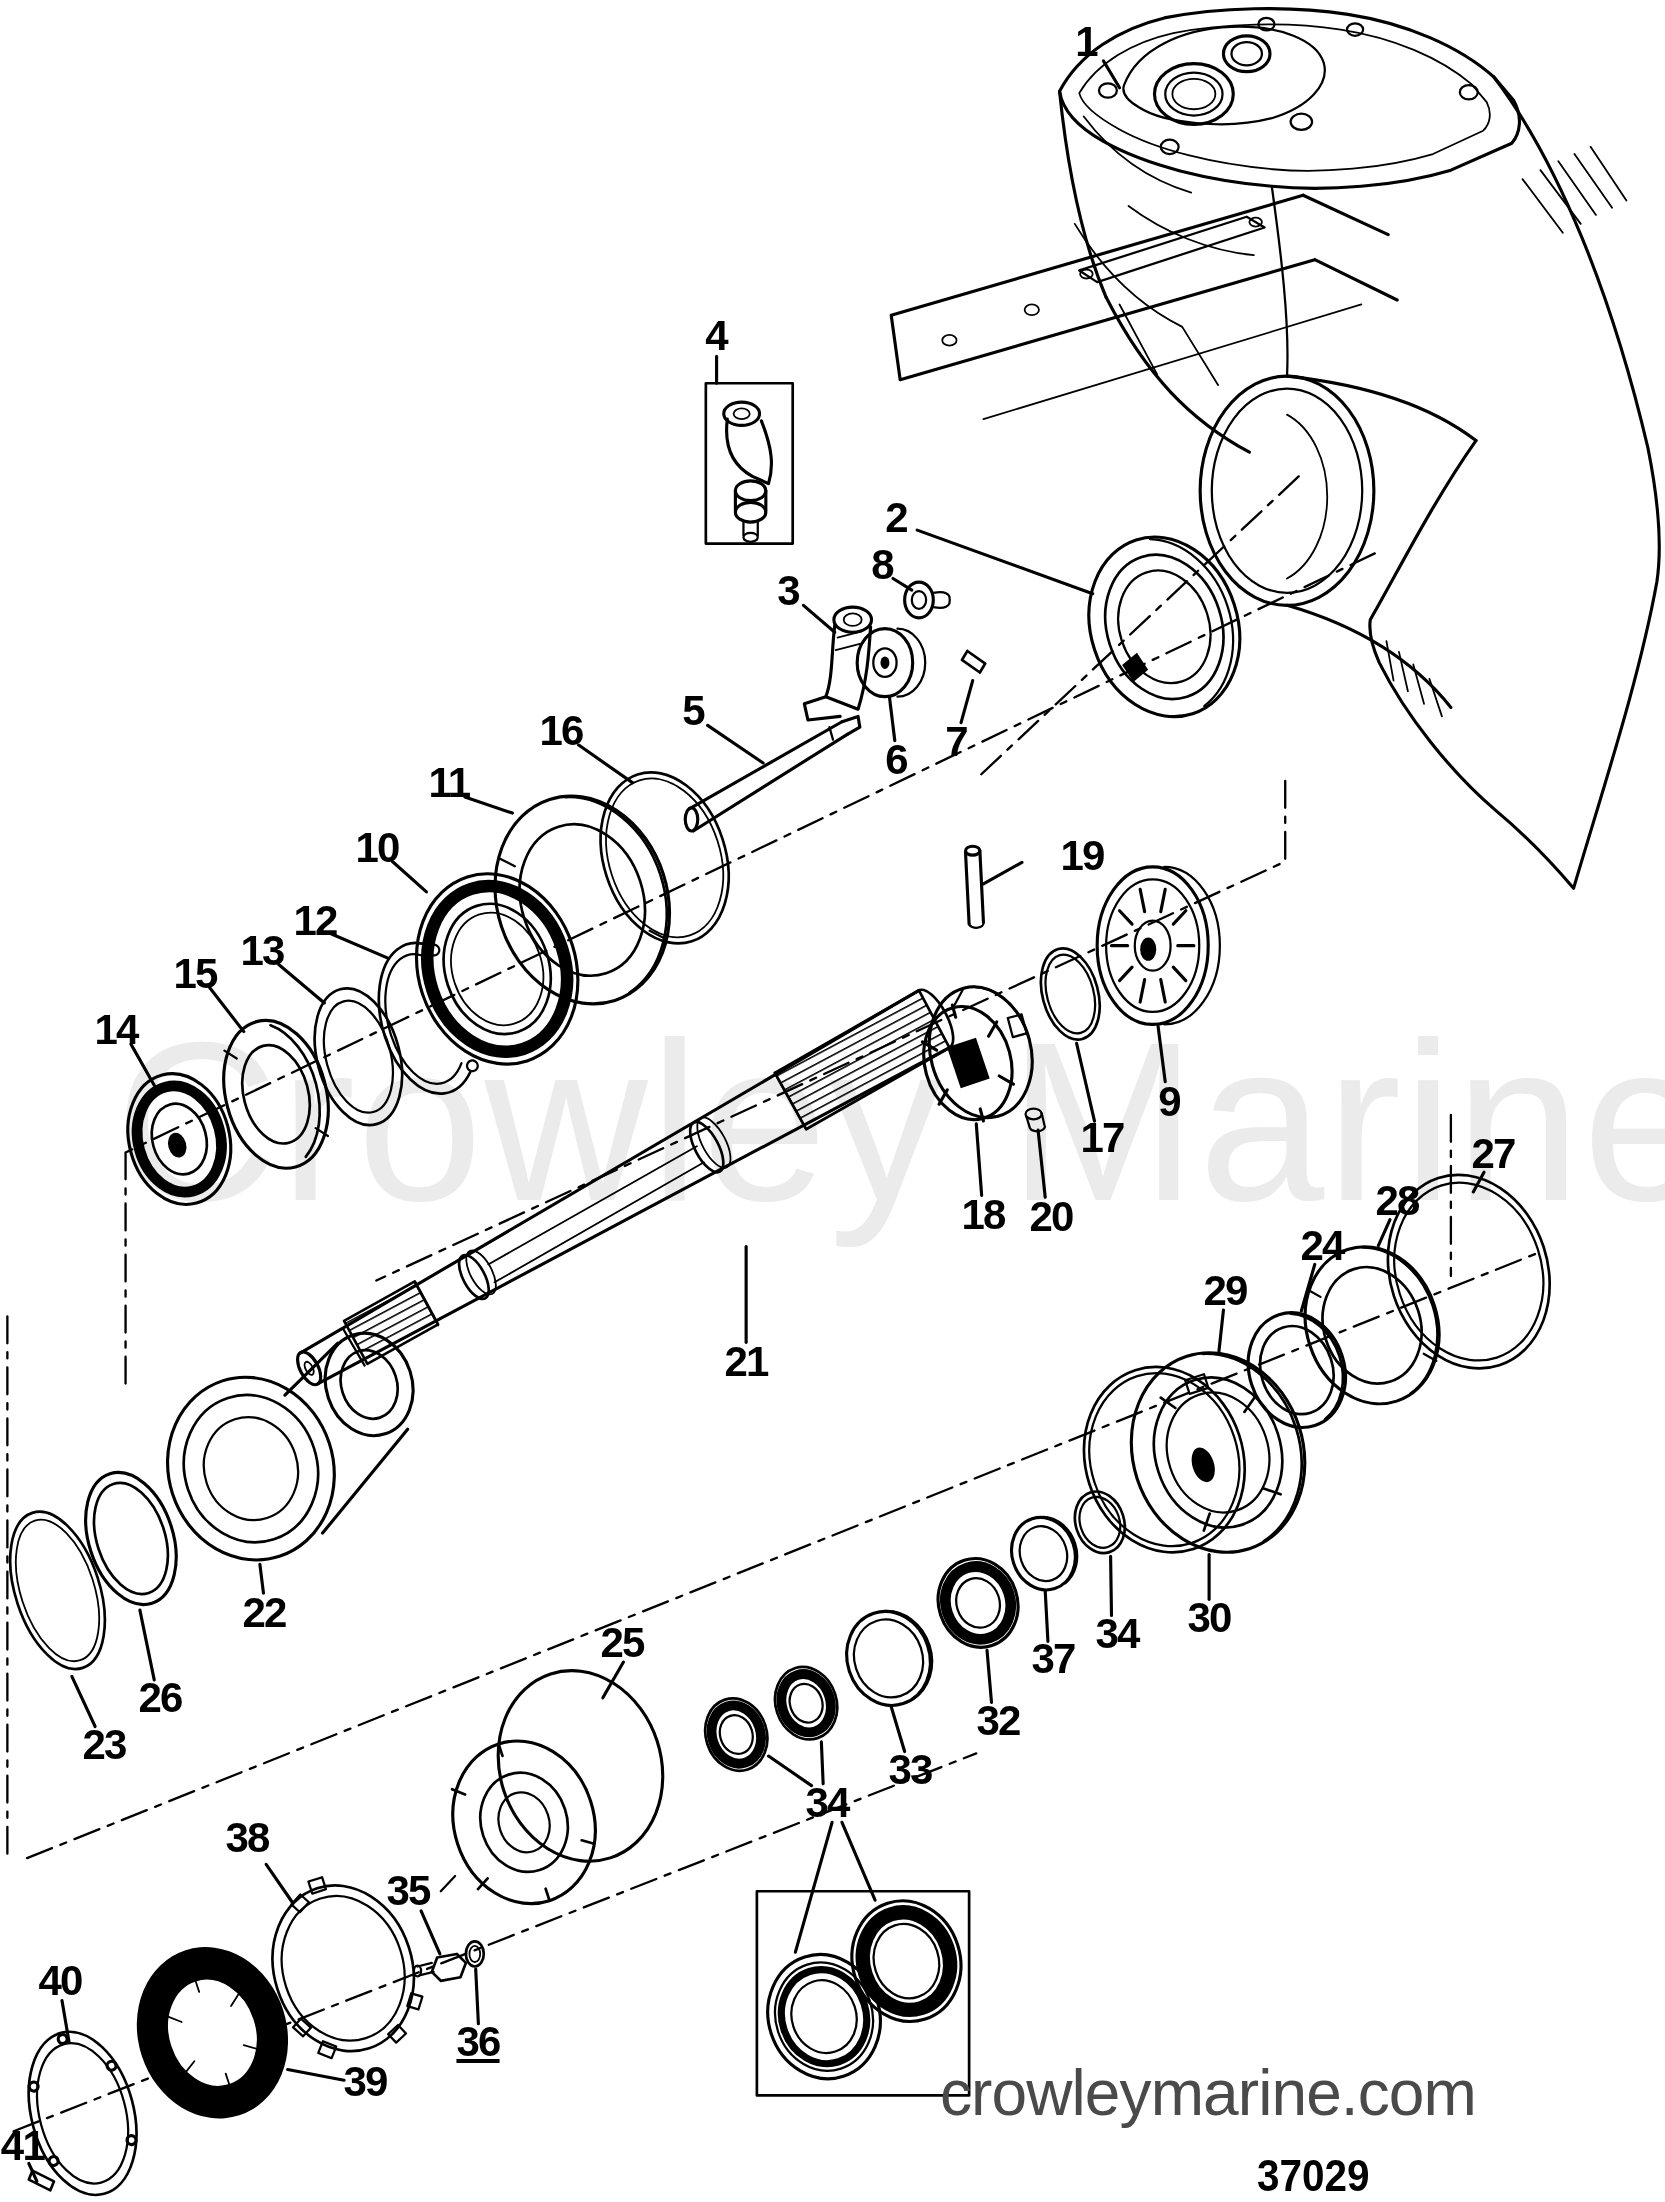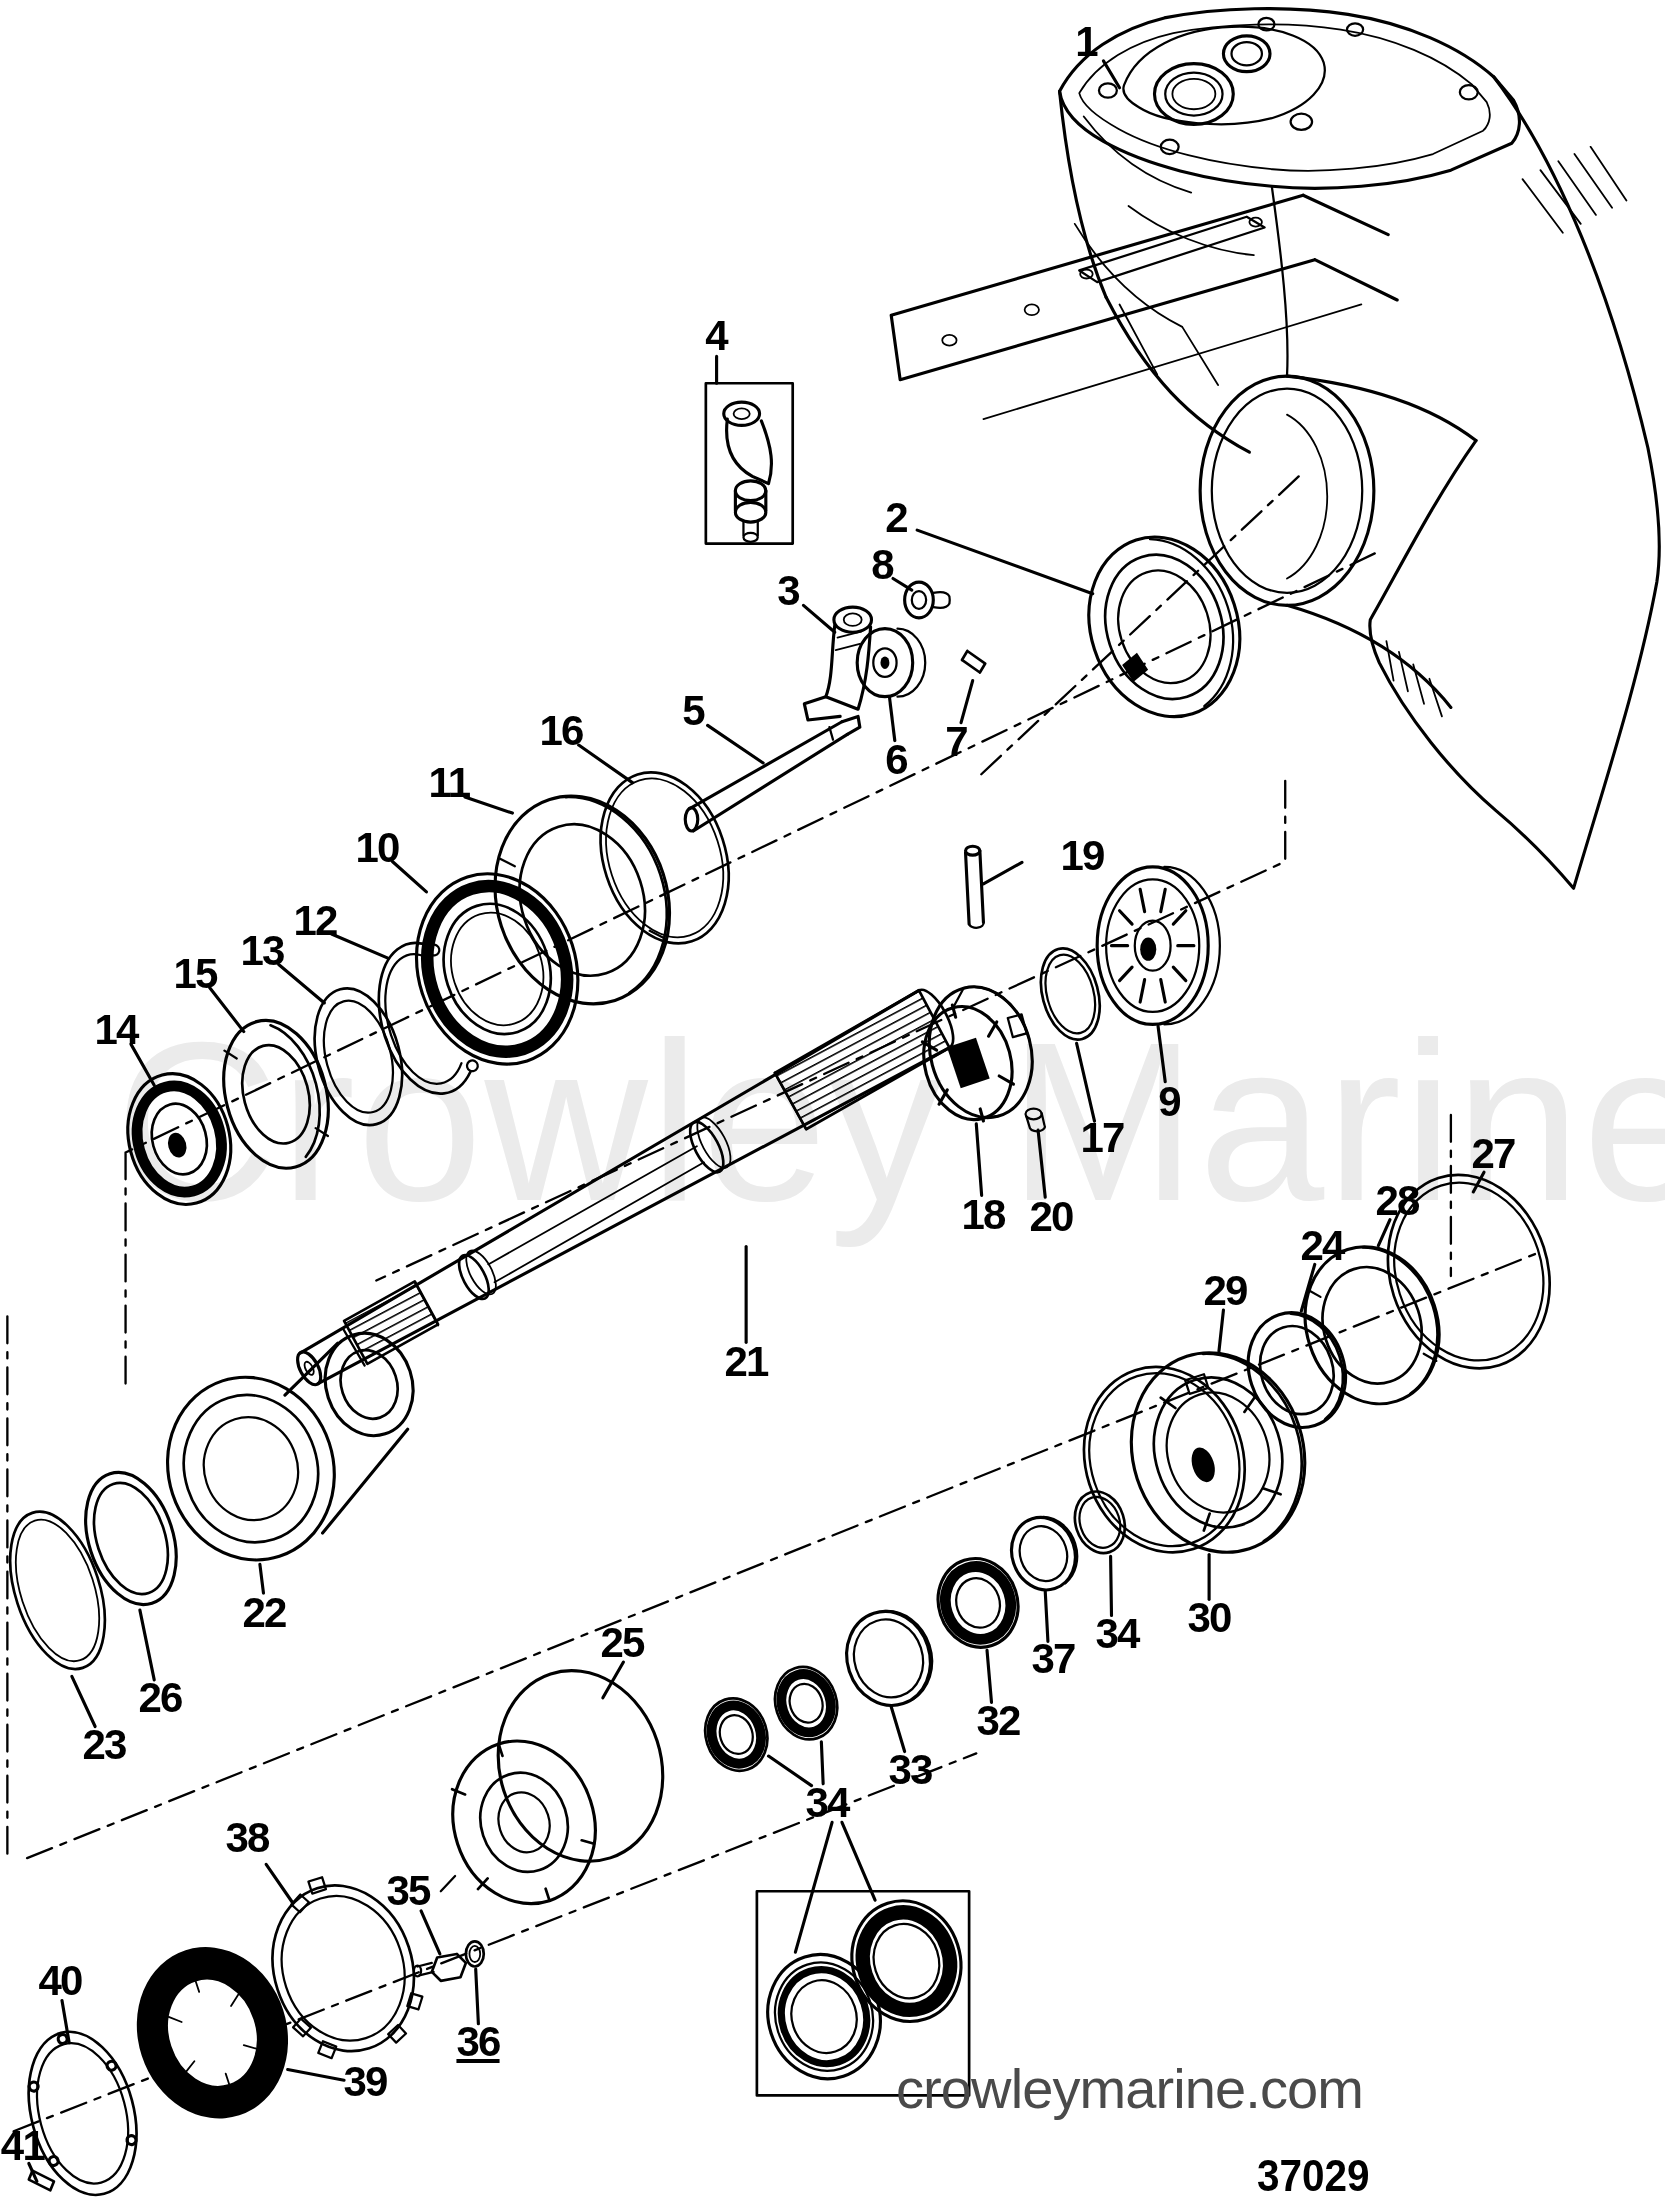--- a/index.html
+++ b/index.html
@@ -18,21 +18,21 @@
   #art .b12{stroke-width:12}
   #art .b14{stroke-width:14}
   #art .b16{stroke-width:16}
   #art .f{fill:#000;stroke:none}
   #art .wf{fill:#fff;stroke:#000}
   #art .dash{stroke-dasharray:30 10 7 10;stroke-width:2.6}
   #art .hatch{fill:url(#hp);stroke:#000;stroke-width:3}
   #callouts-layer{position:absolute;left:0;top:0;width:100%;height:100%;z-index:3;}
   .callout{position:absolute;transform:translate(-50%,-50%);font-weight:bold;
            font-size:42px;letter-spacing:-1.8px;color:#000;white-space:nowrap;}
-  #site-text{position:absolute;left:896px;top:2056px;font-size:56px;color:#4a4a4a;
+  #site-text{position:absolute;left:940px;top:2056px;font-size:64px;color:#4a4a4a;
              letter-spacing:-0.9px;z-index:3;white-space:nowrap;text-align:right;}
   #figure-number{position:absolute;left:1257px;top:2151px;font-size:44px;font-weight:bold;
                  color:#000;z-index:3;transform:scaleX(.92);transform-origin:left top;}
 </style>
 </head>
 <body>
 
 <div id="page">
 
   <div id="watermark">Crowley Marine</div>

